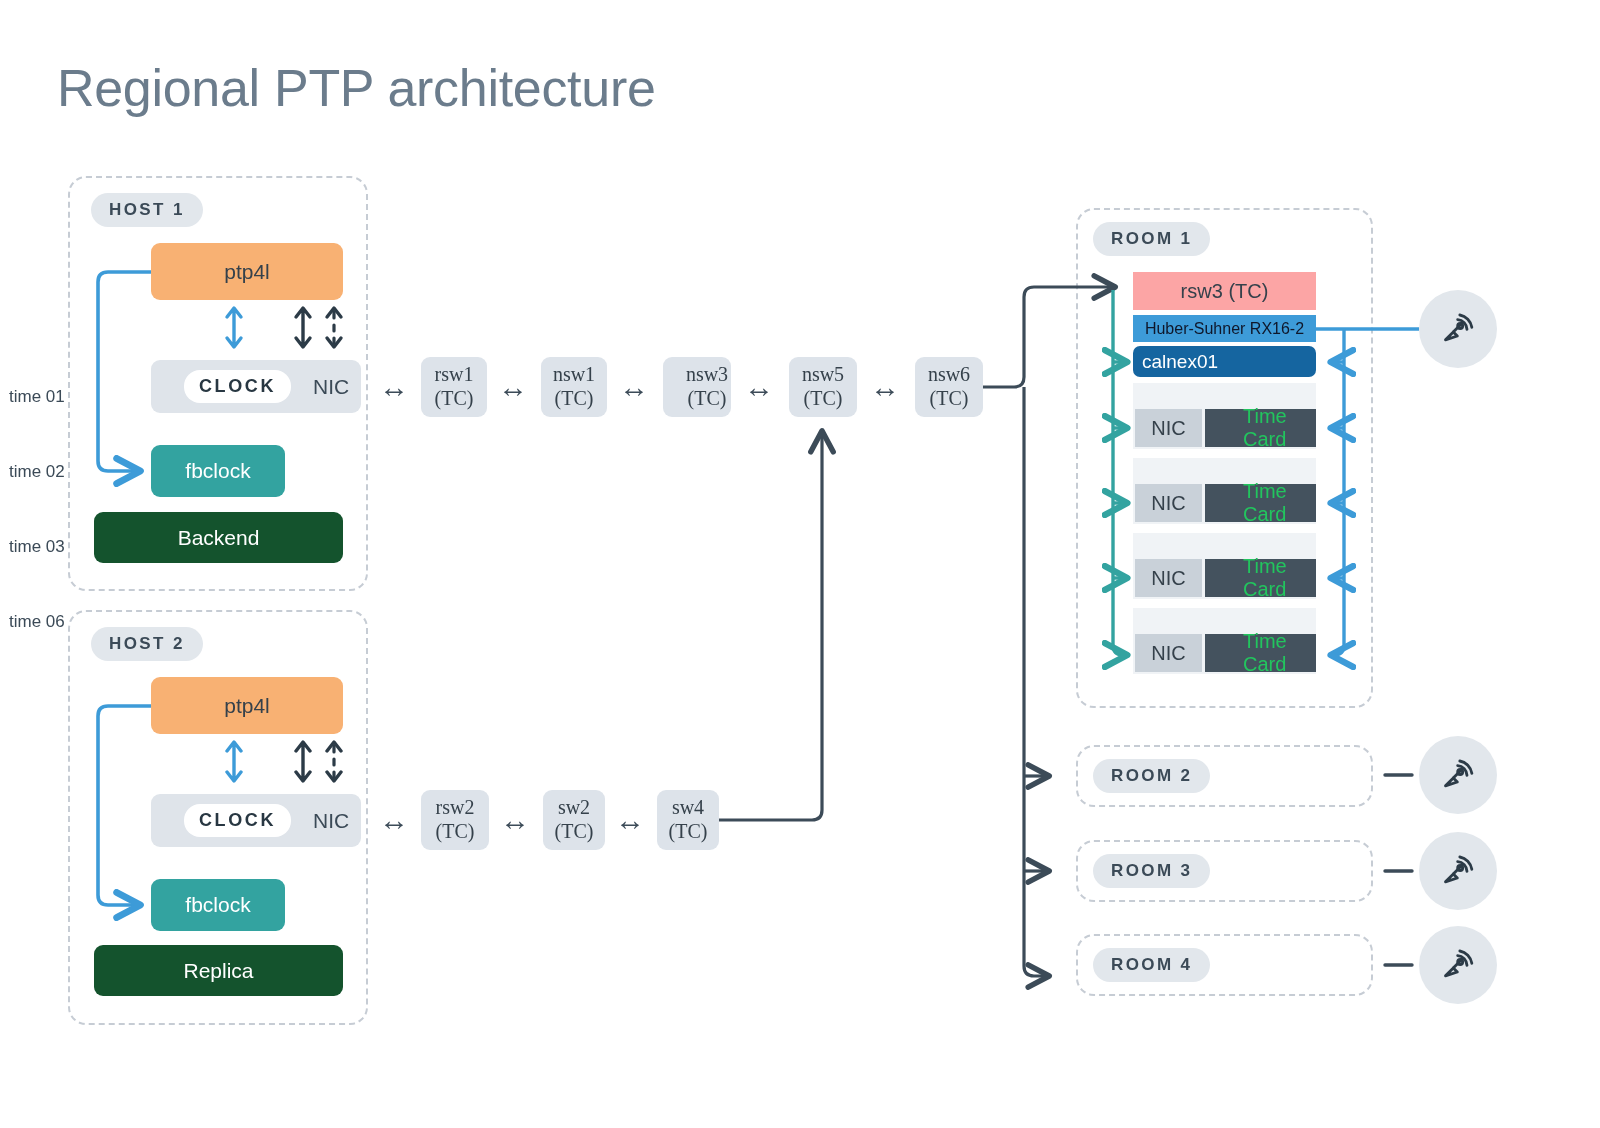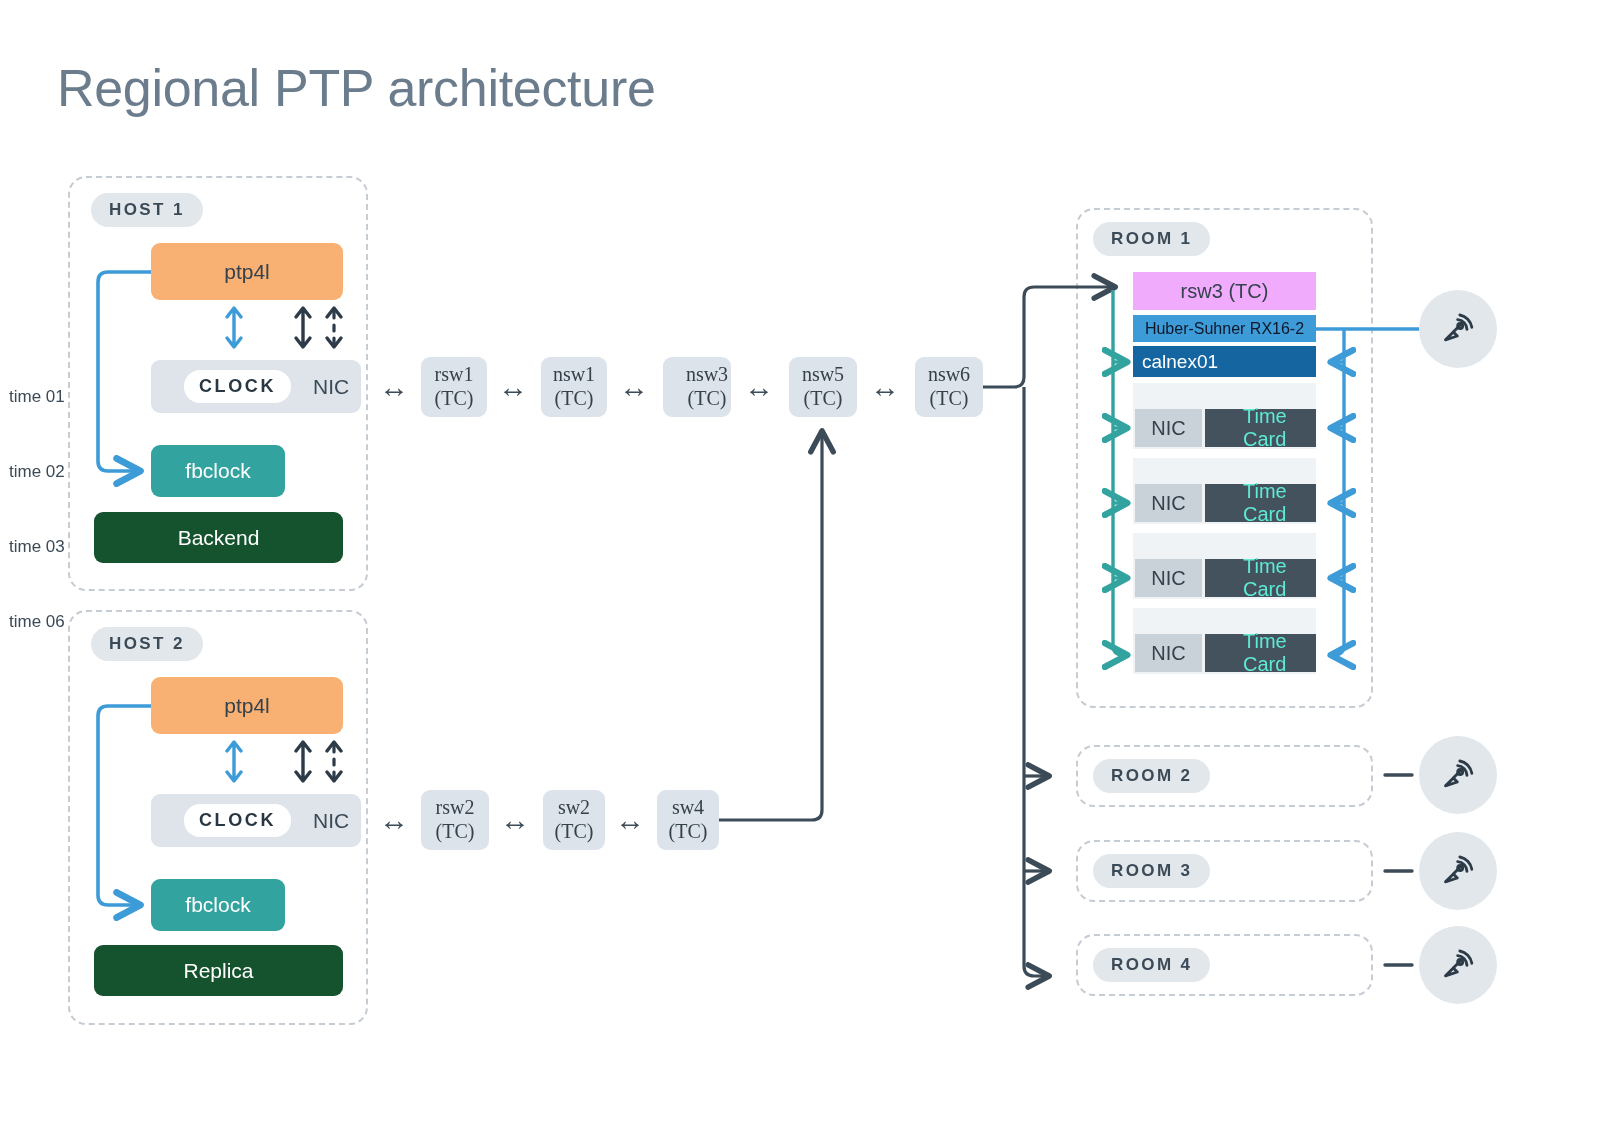--- a/index.html
+++ b/index.html
@@ -122,21 +122,21 @@
   }
   
   .room-row {
     position: absolute;
     display: flex;
     align-items: center;
     box-sizing: border-box;
     font-size: 20px;
   }
   .row-rsw3 {
-    background: #f0abfc;
+    background: #fca5a5;
     color: #35414b;
     justify-content: center;
   }
   .row-huber {
     background: #3d9bd8;
     color: #0f172a;
     justify-content: center;
     font-size: 16px;
   }
   .row-calnex {
@@ -163,21 +163,21 @@
     color: #35414b;
     display: flex;
     align-items: center;
     justify-content: center;
     font-size: 20px;
     box-sizing: border-box;
   }
   .ts-card {
     position: absolute;
     background: #44525e;
-    color: #5eead4;
+    color: #22c55e;
     display: flex;
     align-items: center;
     justify-content: center;
     font-size: 20px;
     box-sizing: border-box;
     padding-left: 38px;
   }
   
   .antenna {
     position: absolute;
@@ -279,21 +279,21 @@
   <div class="switch-node" style="left:657px; top:790px; width:62px; height:60px;">
     <span>sw4</span>
     <span>(TC)</span>
   </div>
 
   <div class="dashed-box" style="left:1076px; top:208px; width:297px; height:500px;"></div>
   <div class="group-badge" style="left:1093px; top:222px;">ROOM 1</div>
 
   <div class="room-row row-rsw3" style="left:1133px; top:272px; width:183px; height:38px;">rsw3 (TC)</div>
   <div class="room-row row-huber" style="left:1133px; top:315px; width:183px; height:27px;">Huber-Suhner RX16-2</div>
-  <div class="room-row row-calnex" style="left:1133px; top:346px; width:183px; height:31px;">calnex01</div>
+  <div class="room-row row-calnex" style="left:1133px; top:346px; width:183px; height:31px;border-radius:7px;">calnex01</div>
 
   <div class="ts-group" style="left:1133px; top:383px; width:183px; height:66px;"></div>
   <div class="ts-label" style="top:387px;">time 01</div>
   <div class="ts-nic" style="left:1135px; top:409px; width:67px; height:38px;">NIC</div>
   <div class="ts-card" style="left:1205px; top:409px; width:111px; height:38px;">Time Card</div>
 
   <div class="ts-group" style="left:1133px; top:458px; width:183px; height:66px;"></div>
   <div class="ts-label" style="top:462px;">time 02</div>
   <div class="ts-nic" style="left:1135px; top:484px; width:67px; height:38px;">NIC</div>
   <div class="ts-card" style="left:1205px; top:484px; width:111px; height:38px;">Time Card</div>

